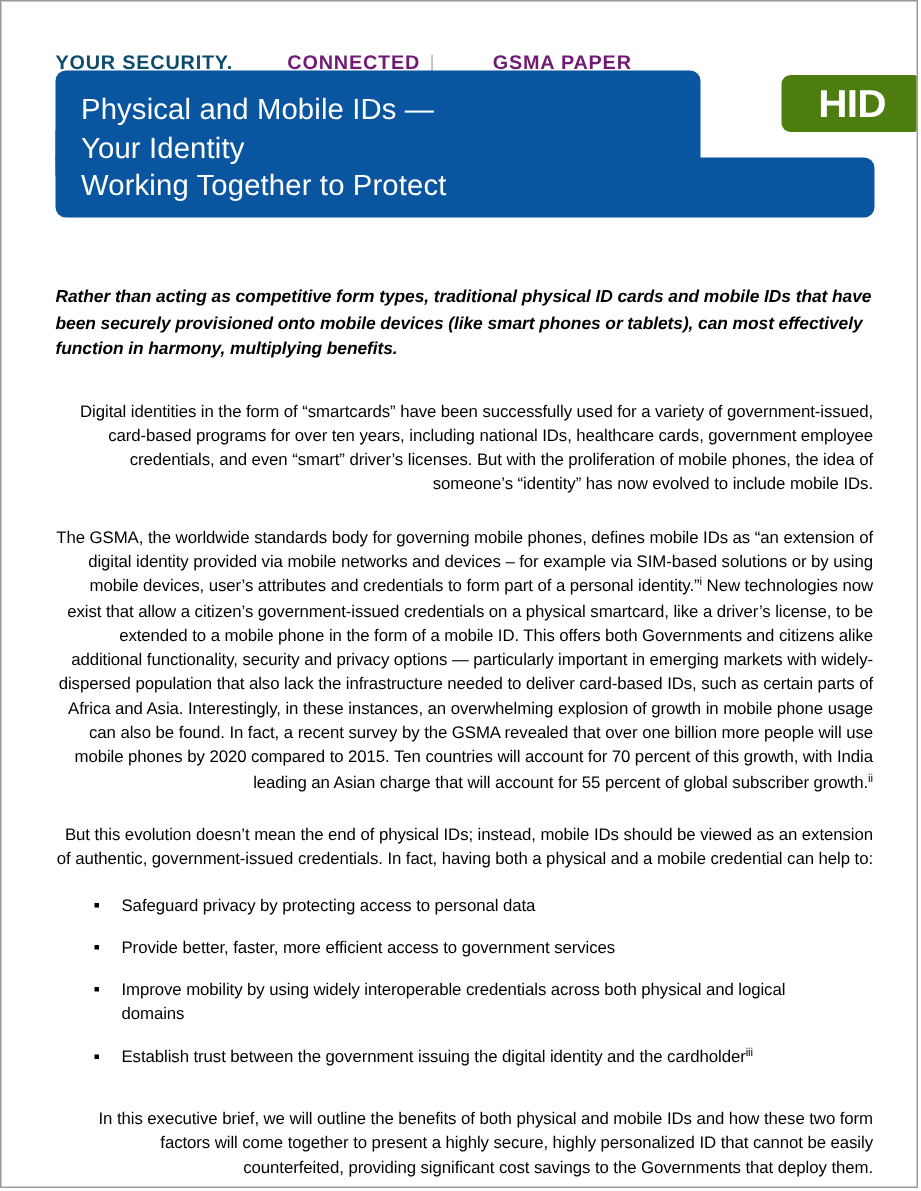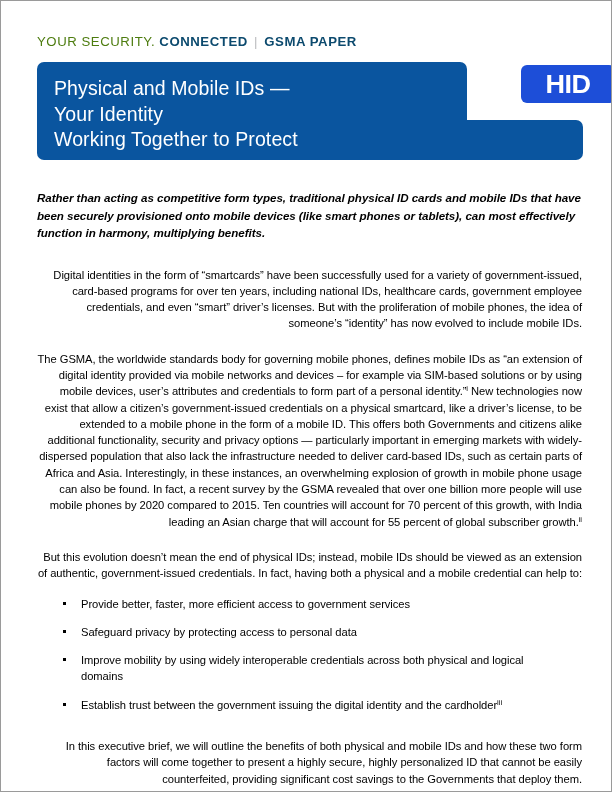--- a/index.html
+++ b/index.html
@@ -28,38 +28,39 @@
   .eyebrow {
     position: absolute;
     left: 36px;
     top: 33px;
     font-size: 13.2px;
     letter-spacing: 0.55px;
     white-space: nowrap;
     line-height: 16px;
   }
   .eyebrow .light {
-    color: #4d7c0f;
-    font-weight: 400;
+    color: #0c4a6e;
+    font-weight: 700;
   }
   .eyebrow .bold {
-    color: #0c4a6e;
-    font-weight: 700;
+    color: #701a75;
+    font-weight: 700;
+    margin-left: 32px;
   }
   .eyebrow .sep {
     color: #b9bbbd;
     font-weight: 400;
     padding: 0 2px;
   }
 
   
   .banner {
     position: absolute;
     left: 36px;
-    top: 61px;
+    top: 46px;
     width: 546px;
     height: 74px;
   }
   .banner-top {
     position: absolute;
     left: 0;
     top: 0;
     width: 430px;
     height: 60px;
     background: #0a559f;
@@ -96,21 +97,21 @@
   }
   .banner-title .tline { display: block; white-space: nowrap; }
 
   
   .hid-logo {
     position: absolute;
     left: 484px;
     top: 3px;
     width: 94px;
     height: 38px;
-    background: #1d4ed8;
+    background: #4d7c0f;
     border-radius: 6px;
     z-index: 6;
   }
   .hid-text {
     position: absolute;
     left: 0;
     top: 0;
     width: 94px;
     height: 38px;
     line-height: 38px;
@@ -214,26 +215,26 @@
     <p class="lead">Rather than acting as competitive form types, traditional physical ID cards and mobile IDs that have been securely provisioned onto mobile devices (like smart phones or tablets), can most effectively function in harmony, multiplying benefits.</p>
 
     <p class="body gap-md">Digital identities in the form of “smartcards” have been successfully used for a variety of government-issued, card-based programs for over ten years, including national IDs, healthcare cards, government employee credentials, and even “smart” driver’s licenses.  But with the proliferation of mobile phones, the idea of someone’s “identity” has now evolved to include mobile IDs.</p>
 
     <p class="body gap-lg"><span>The GSMA, the worldwide standards body for governing mobile phones, defines mobile IDs as “an extension of digital identity provided via mobile networks and devices – for example via SIM-based solutions or by using mobile devices, user’s attributes and credentials to form part of a personal identity.”</span><sup class="fn">i</sup><span>  New technologies now exist that allow a citizen’s government-issued credentials on a physical smartcard, like a driver’s license, to be extended to a mobile phone in the form of a mobile ID.  This offers both Governments and citizens alike additional functionality, security and privacy options — particularly important in emerging markets with widely-dispersed population that also lack the infrastructure needed to deliver card-based IDs, such as certain parts of Africa and Asia.  Interestingly, in these instances, an overwhelming explosion of growth in mobile phone usage can also be found.  In fact, a recent survey by the GSMA revealed that over one billion more people will use mobile phones by 2020 compared to 2015. Ten countries will account for 70 percent of this growth, with India leading an Asian charge that will account for 55 percent of global subscriber growth.</span><sup class="fn">ii</sup></p>
 
     <p class="body gap-lg">But this evolution doesn’t mean the end of physical IDs; instead, mobile IDs should be viewed as an extension of authentic, government-issued credentials. In fact, having both a physical and a mobile credential can help to:</p>
 
     <ul class="bullets">
       <li>
+        <span class="dot"></span><span>Safeguard privacy by protecting access to personal data</span><sup class="fn"></sup>
+      </li>
+      <li>
         <span class="dot"></span><span>Provide better, faster, more efficient access to government services</span><sup class="fn"></sup>
       </li>
       <li>
-        <span class="dot"></span><span>Safeguard privacy by protecting access to personal data</span><sup class="fn"></sup>
-      </li>
-      <li>
         <span class="dot"></span><span>Improve mobility by using widely interoperable credentials across both physical and logical domains</span><sup class="fn"></sup>
       </li>
       <li>
         <span class="dot"></span><span>Establish trust between the government issuing the digital identity and the cardholder</span><sup class="fn">iii</sup>
       </li>
     </ul>
 
     <p class="body gap-md">In this executive brief, we will outline the benefits of both physical and mobile IDs and how these two form factors will come together to present a highly secure, highly personalized ID that cannot be easily counterfeited, providing significant cost savings to the Governments that deploy them.</p>
 
   </div>

